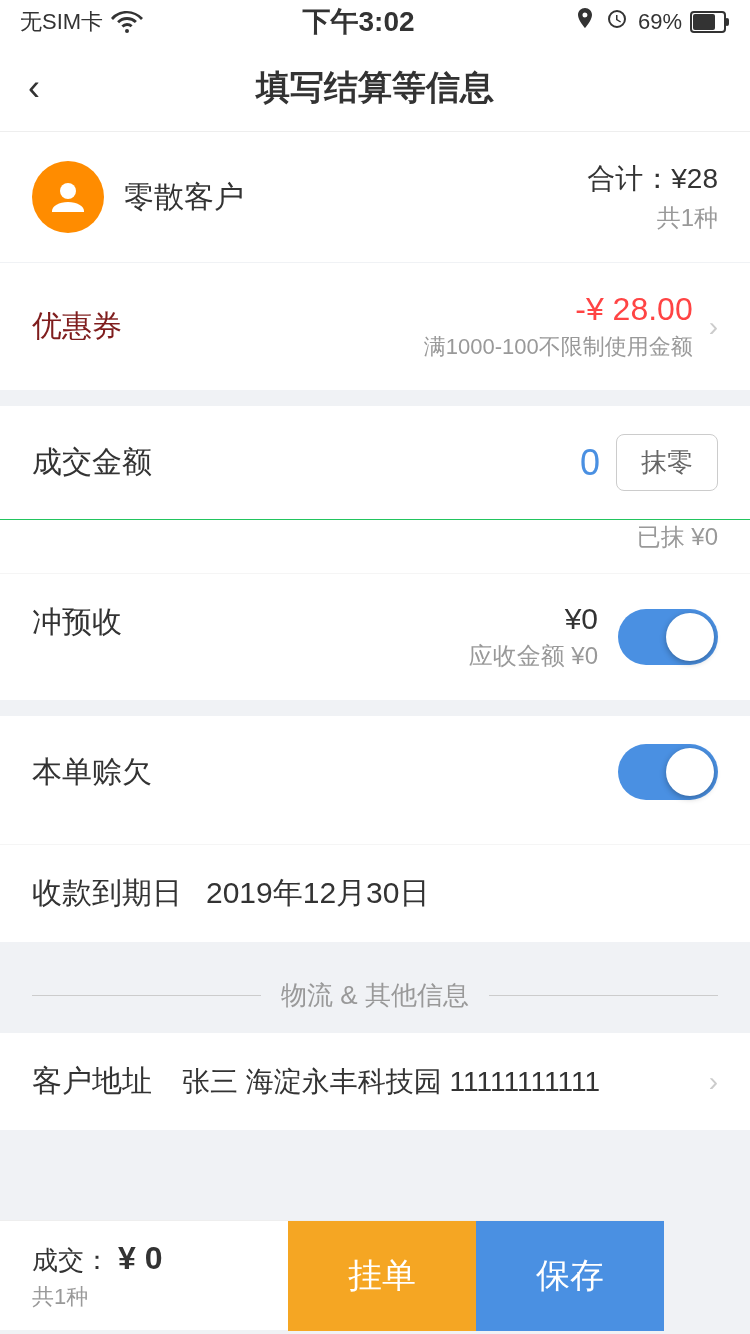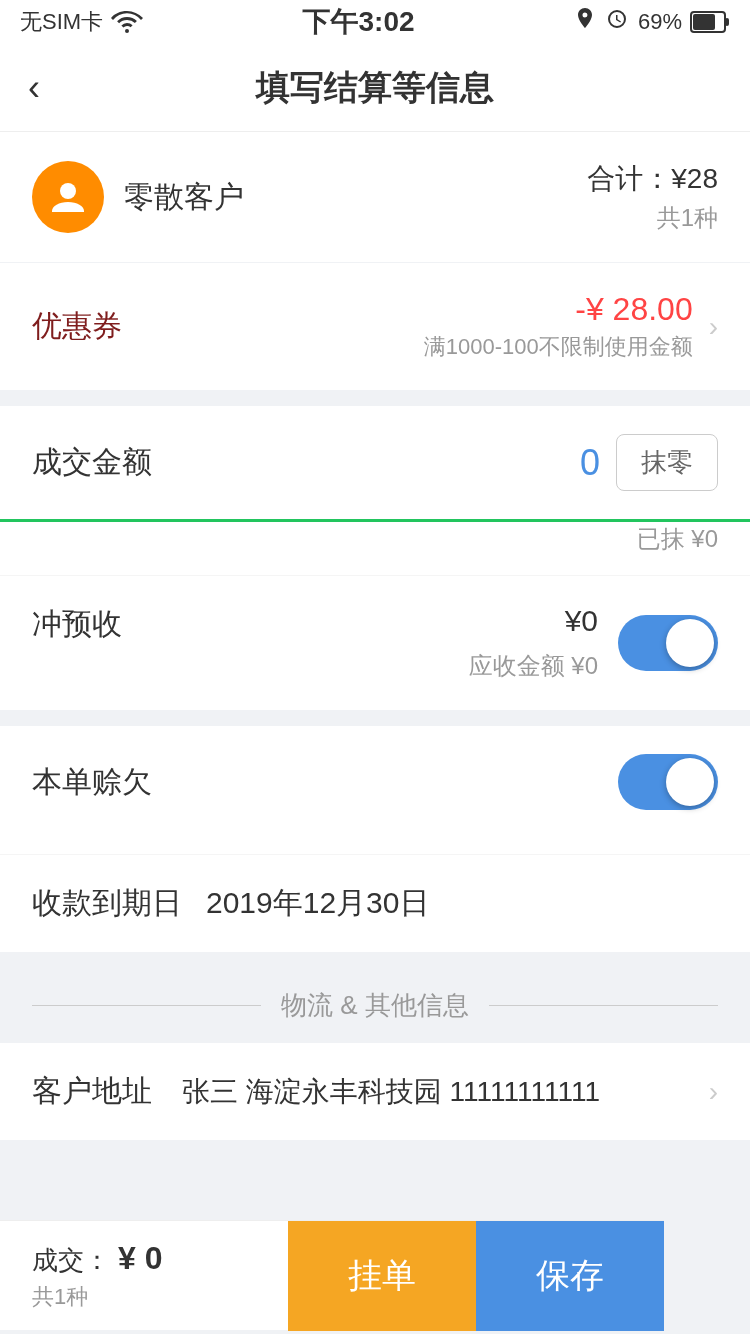--- a/index.html
+++ b/index.html
@@ -153,21 +153,21 @@
     
     .form-section {
       background: #fff;
       margin-bottom: 16px;
     }
     .form-row {
       display: flex;
       align-items: center;
       justify-content: space-between;
       padding: 28px 32px;
-      border-bottom: 3px solid #22c55e;
+      border-bottom: 1px solid #22c55e;
     }
     .form-label {
       font-size: 30px;
       color: #333;
       min-width: 140px;
     }
     .form-value-group {
       display: flex;
       align-items: center;
       gap: 16px;
@@ -199,21 +199,21 @@
       text-align: right;
     }
     .yen-amount {
       font-size: 30px;
       color: #333;
       font-weight: 500;
     }
     .receivable {
       font-size: 24px;
       color: #999;
-      margin-top: 12px;
+      margin-top: 4px;
     }
 
     
     .toggle-switch {
       position: relative;
       width: 100px;
       height: 56px;
       cursor: pointer;
     }
     .toggle-switch input {

